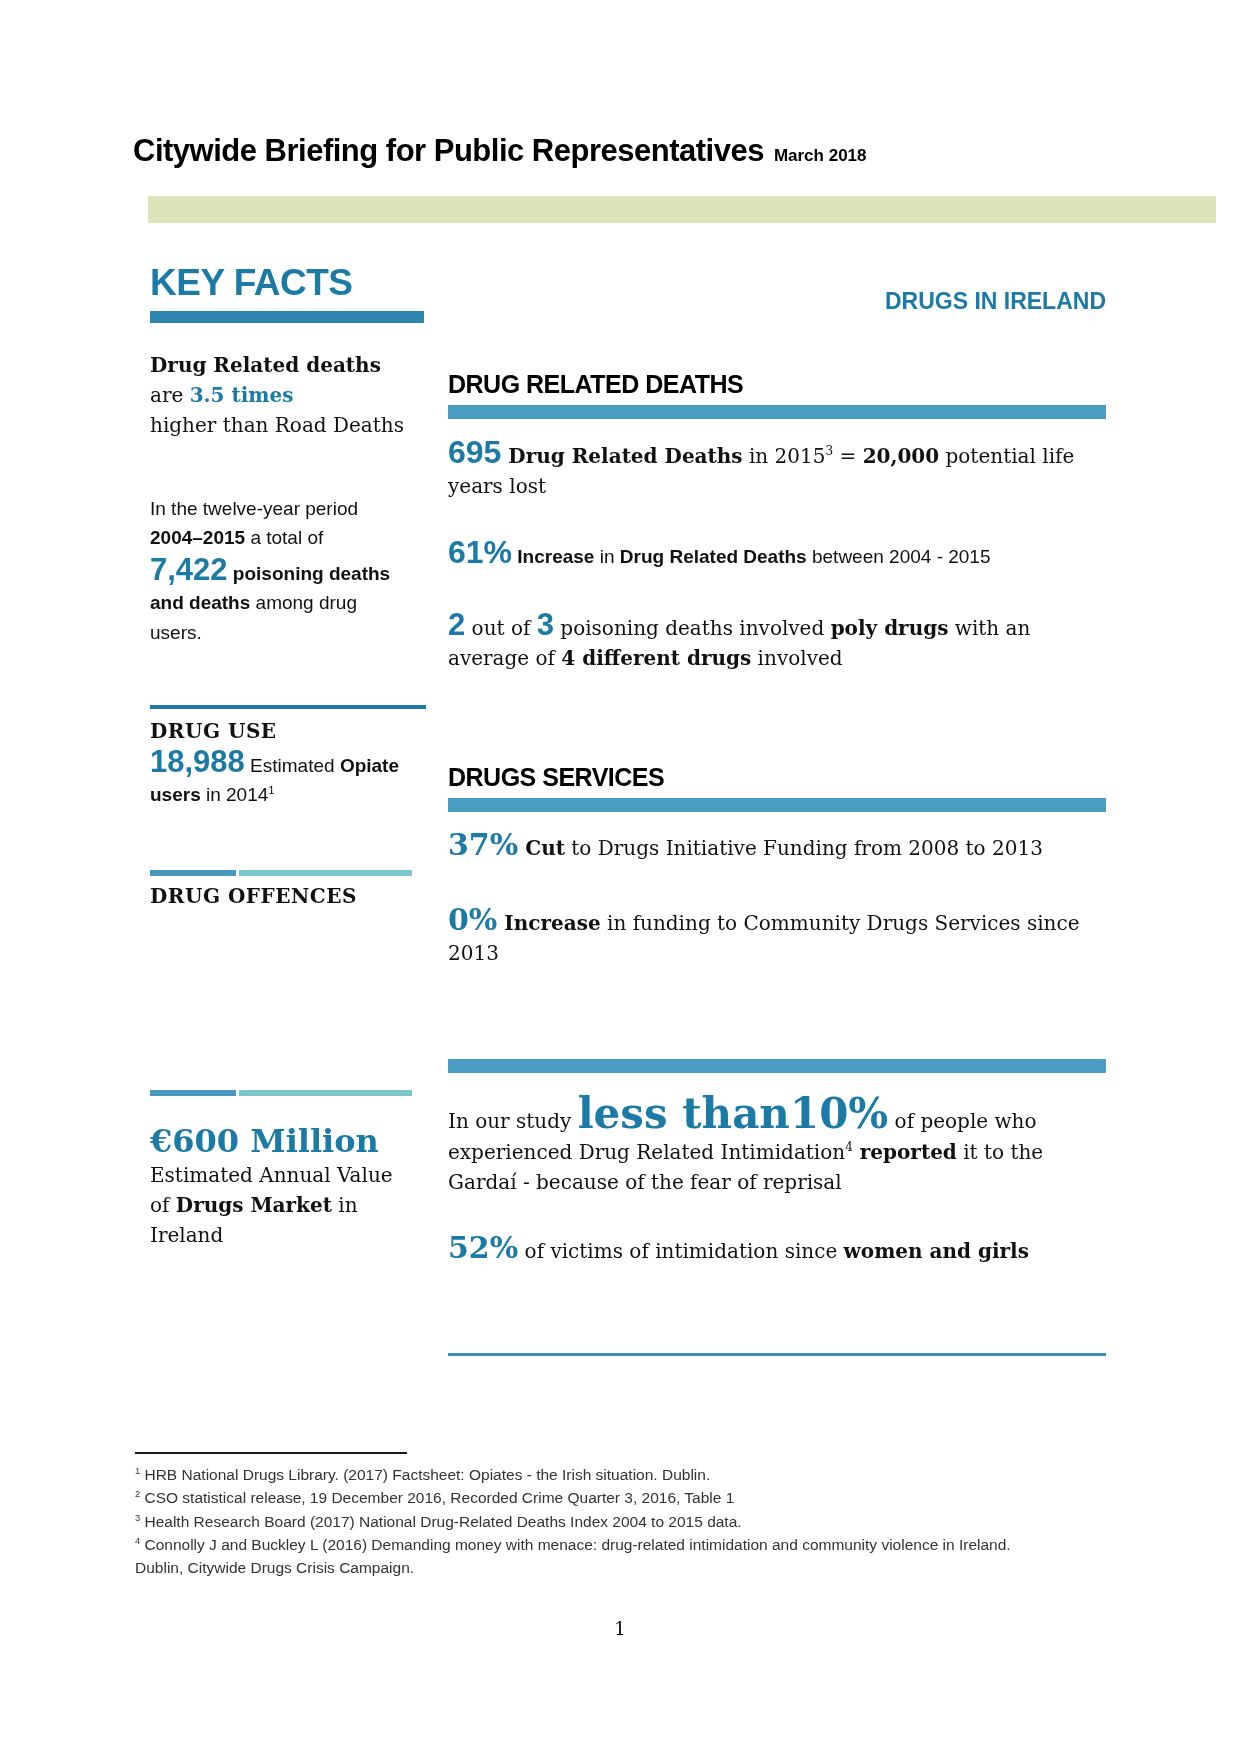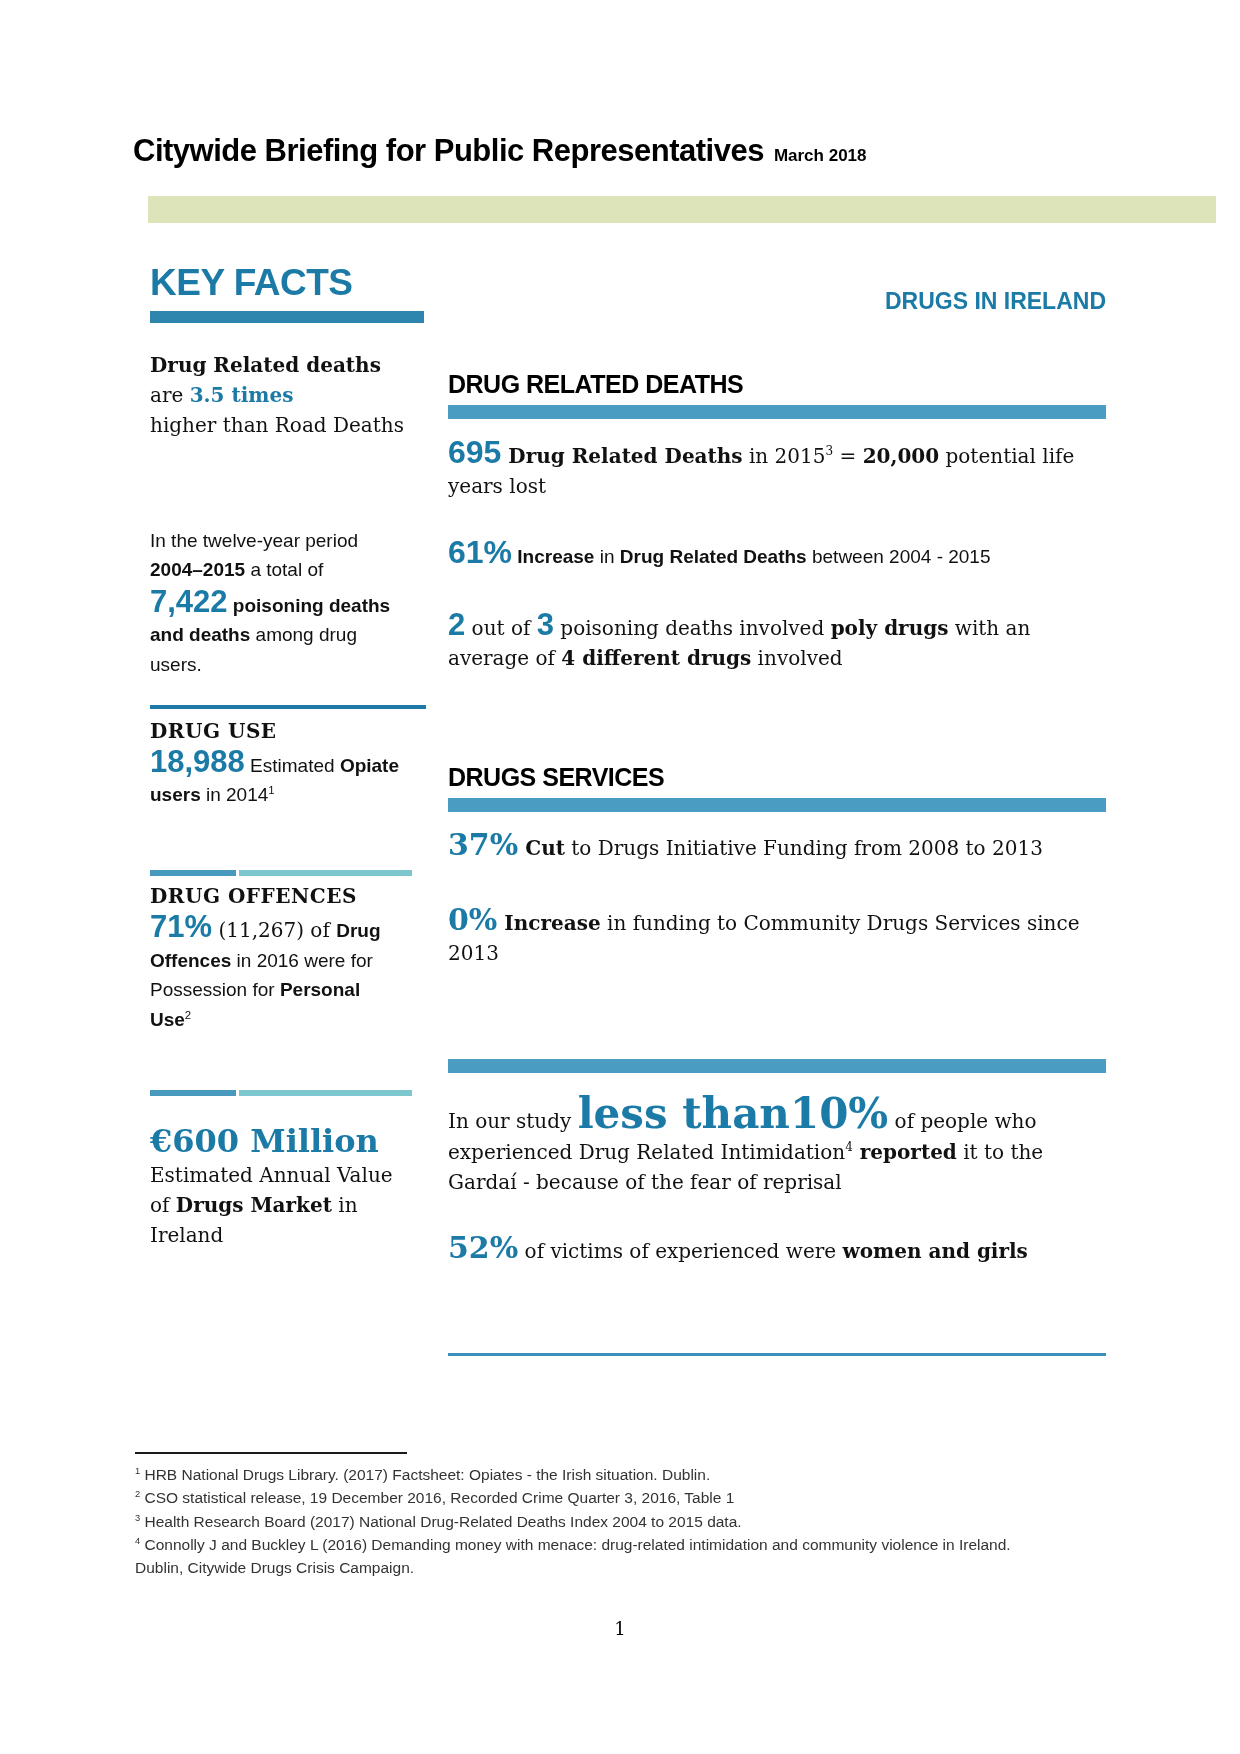--- a/index.html
+++ b/index.html
@@ -100,44 +100,41 @@
       <div class="key-facts">KEY FACTS</div>
       <div class="key-facts-bar"></div>
     </div>
 
     <div style="top:88px;" class="lp">
       <span class="b slab">Drug Related deaths</span><br>
       <span>are </span><span class="big-slab sz28">3.5 times</span><br>
       <span>higher than Road Deaths</span>
     </div>
 
-    <div style="top:264px; width:255px;" class="lp-sans">
+    <div style="top:232px; width:255px;" class="lp-sans">
       <span>In the twelve-year period </span><span class="b">2004–2015</span><span> a total of </span>
       <span class="big-sans">7,422</span><span class="b"> poisoning deaths and deaths</span><span> among drug users.</span>
     </div>
 
     <div style="top:443px;" class="divider-dark"></div>
 
     <div style="top:457px; width:255px;">
       <div class="side-label">DRUG USE</div>
       <div class="lp-sans" style="margin-top:2px;">
         <span class="big-sans">18,988</span><span> Estimated </span><span class="b">Opiate users</span><span> in 2014</span><sup>1</sup>
       </div>
     </div>
 
     <div style="top:608px;" class="divider-teal">
       <span class="seg1"></span>
         <span class="seg2"></span>
     </div>
 
     <div style="top:622px; width:255px;">
       <div class="side-label">DRUG OFFENCES</div>
-      <div class="lp-sans" style="margin-top:2px;">
-        <span class="big-sans">71%</span><span class="slab" style="font-size:20px;"> (11,267) of </span><span class="b">Drug Offences</span><span> in 2016 were for Possession for </span><span class="b">Personal Use</span><sup>2</sup>
-      </div>
     </div>
 
     <div style="top:828px;" class="divider-teal">
       <span class="seg1"></span>
         <span class="seg2"></span>
     </div>
 
     <div style="top:862px; width:255px;" class="lp">
       <span class="big-slab sz32">€600 Million</span><br>
       <span>Estimated Annual Value of </span><span class="b slab">Drugs Market</span><span> in Ireland</span>
@@ -180,21 +177,21 @@
     </div>
 
     <div style="top:765px;">
       <div class="sec-bar"></div>
 
       <div class="rp mt18">
         <span>In our study </span><span class="big-slab sz34">less than10%</span><span> of people who experienced Drug Related Intimidation</span><sup>4</sup><span class="b"> reported</span><span> it to the Gardaí - because of the fear of reprisal</span>
       </div>
 
       <div class="rp mt34">
-        <span class="big-slab">52%</span><span> of victims of experienced were </span><span class="b">women and girls</span>
+        <span class="big-slab">52%</span><span> of victims of intimidation since </span><span class="b">women and girls</span>
       </div>
     </div>
 
     <div class="bottom-rule"></div>
   </div>
 
   <div class="footnotes">
     <div class="fn-rule"></div>
     <div><sup>1</sup><span> HRB National Drugs Library. (2017) Factsheet: Opiates - the Irish situation. Dublin.</span></div>
     <div><sup>2</sup><span> CSO statistical release, 19 December 2016, Recorded Crime Quarter 3, 2016, Table 1</span></div>

